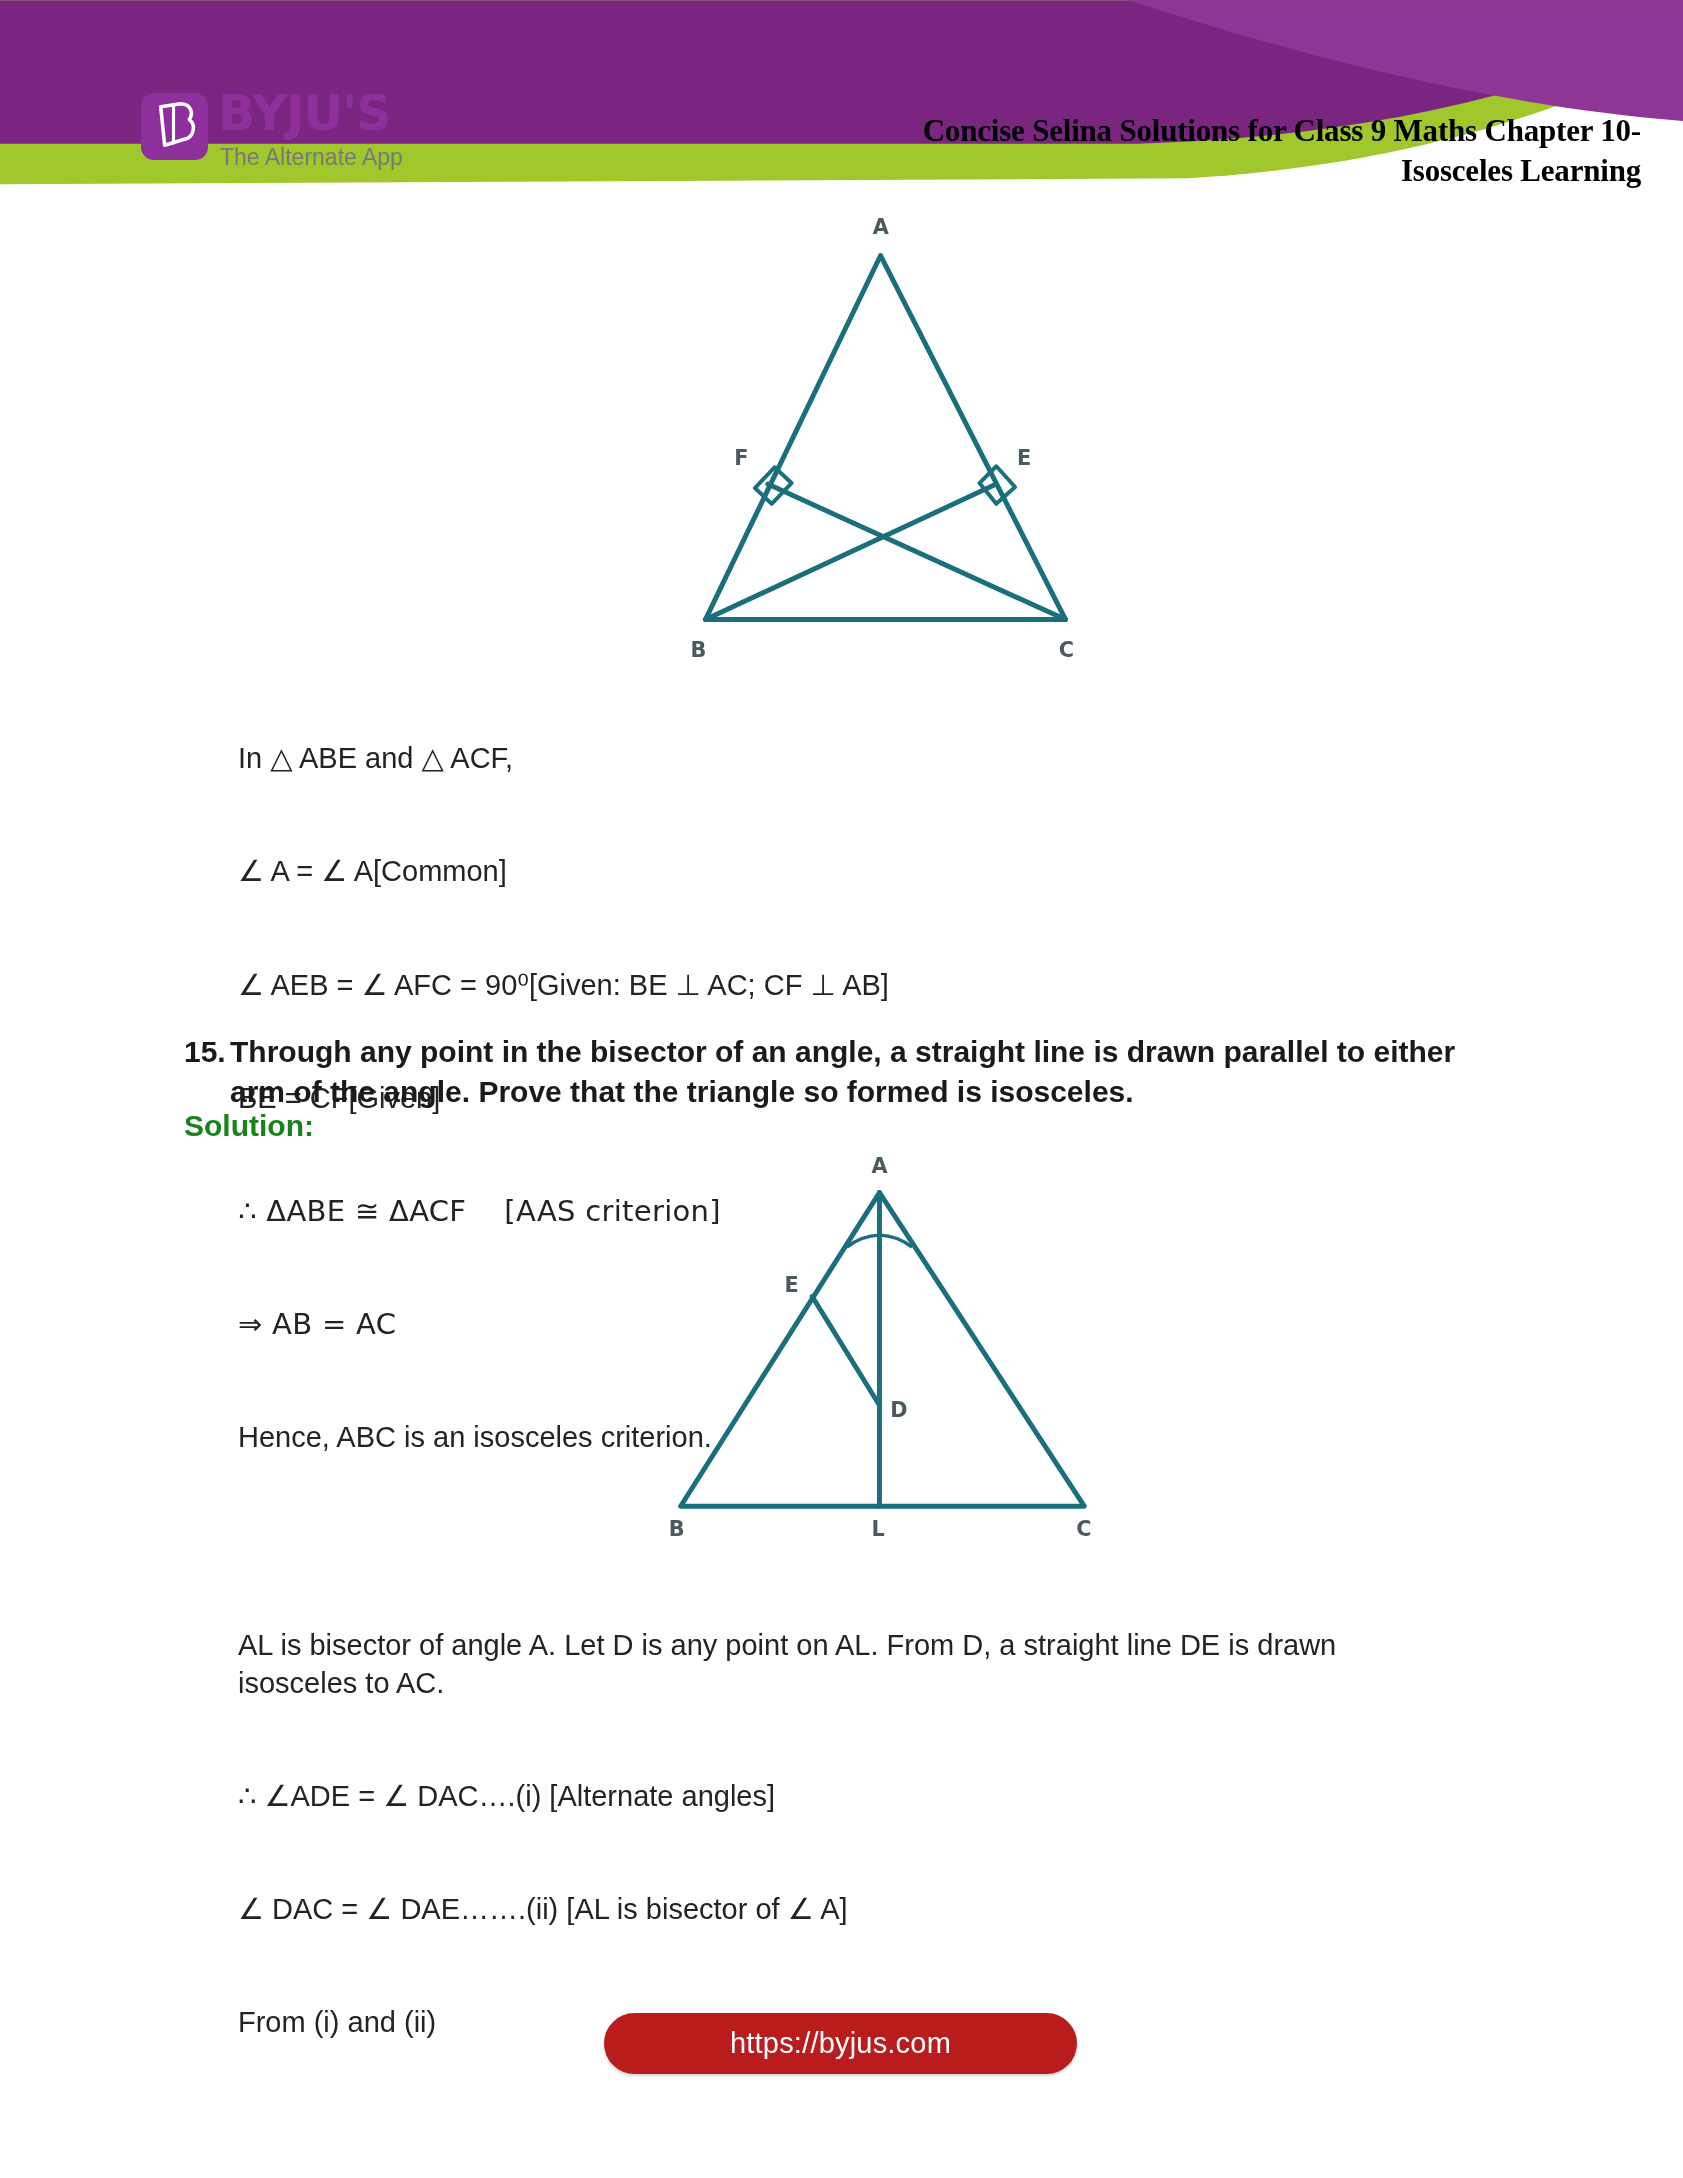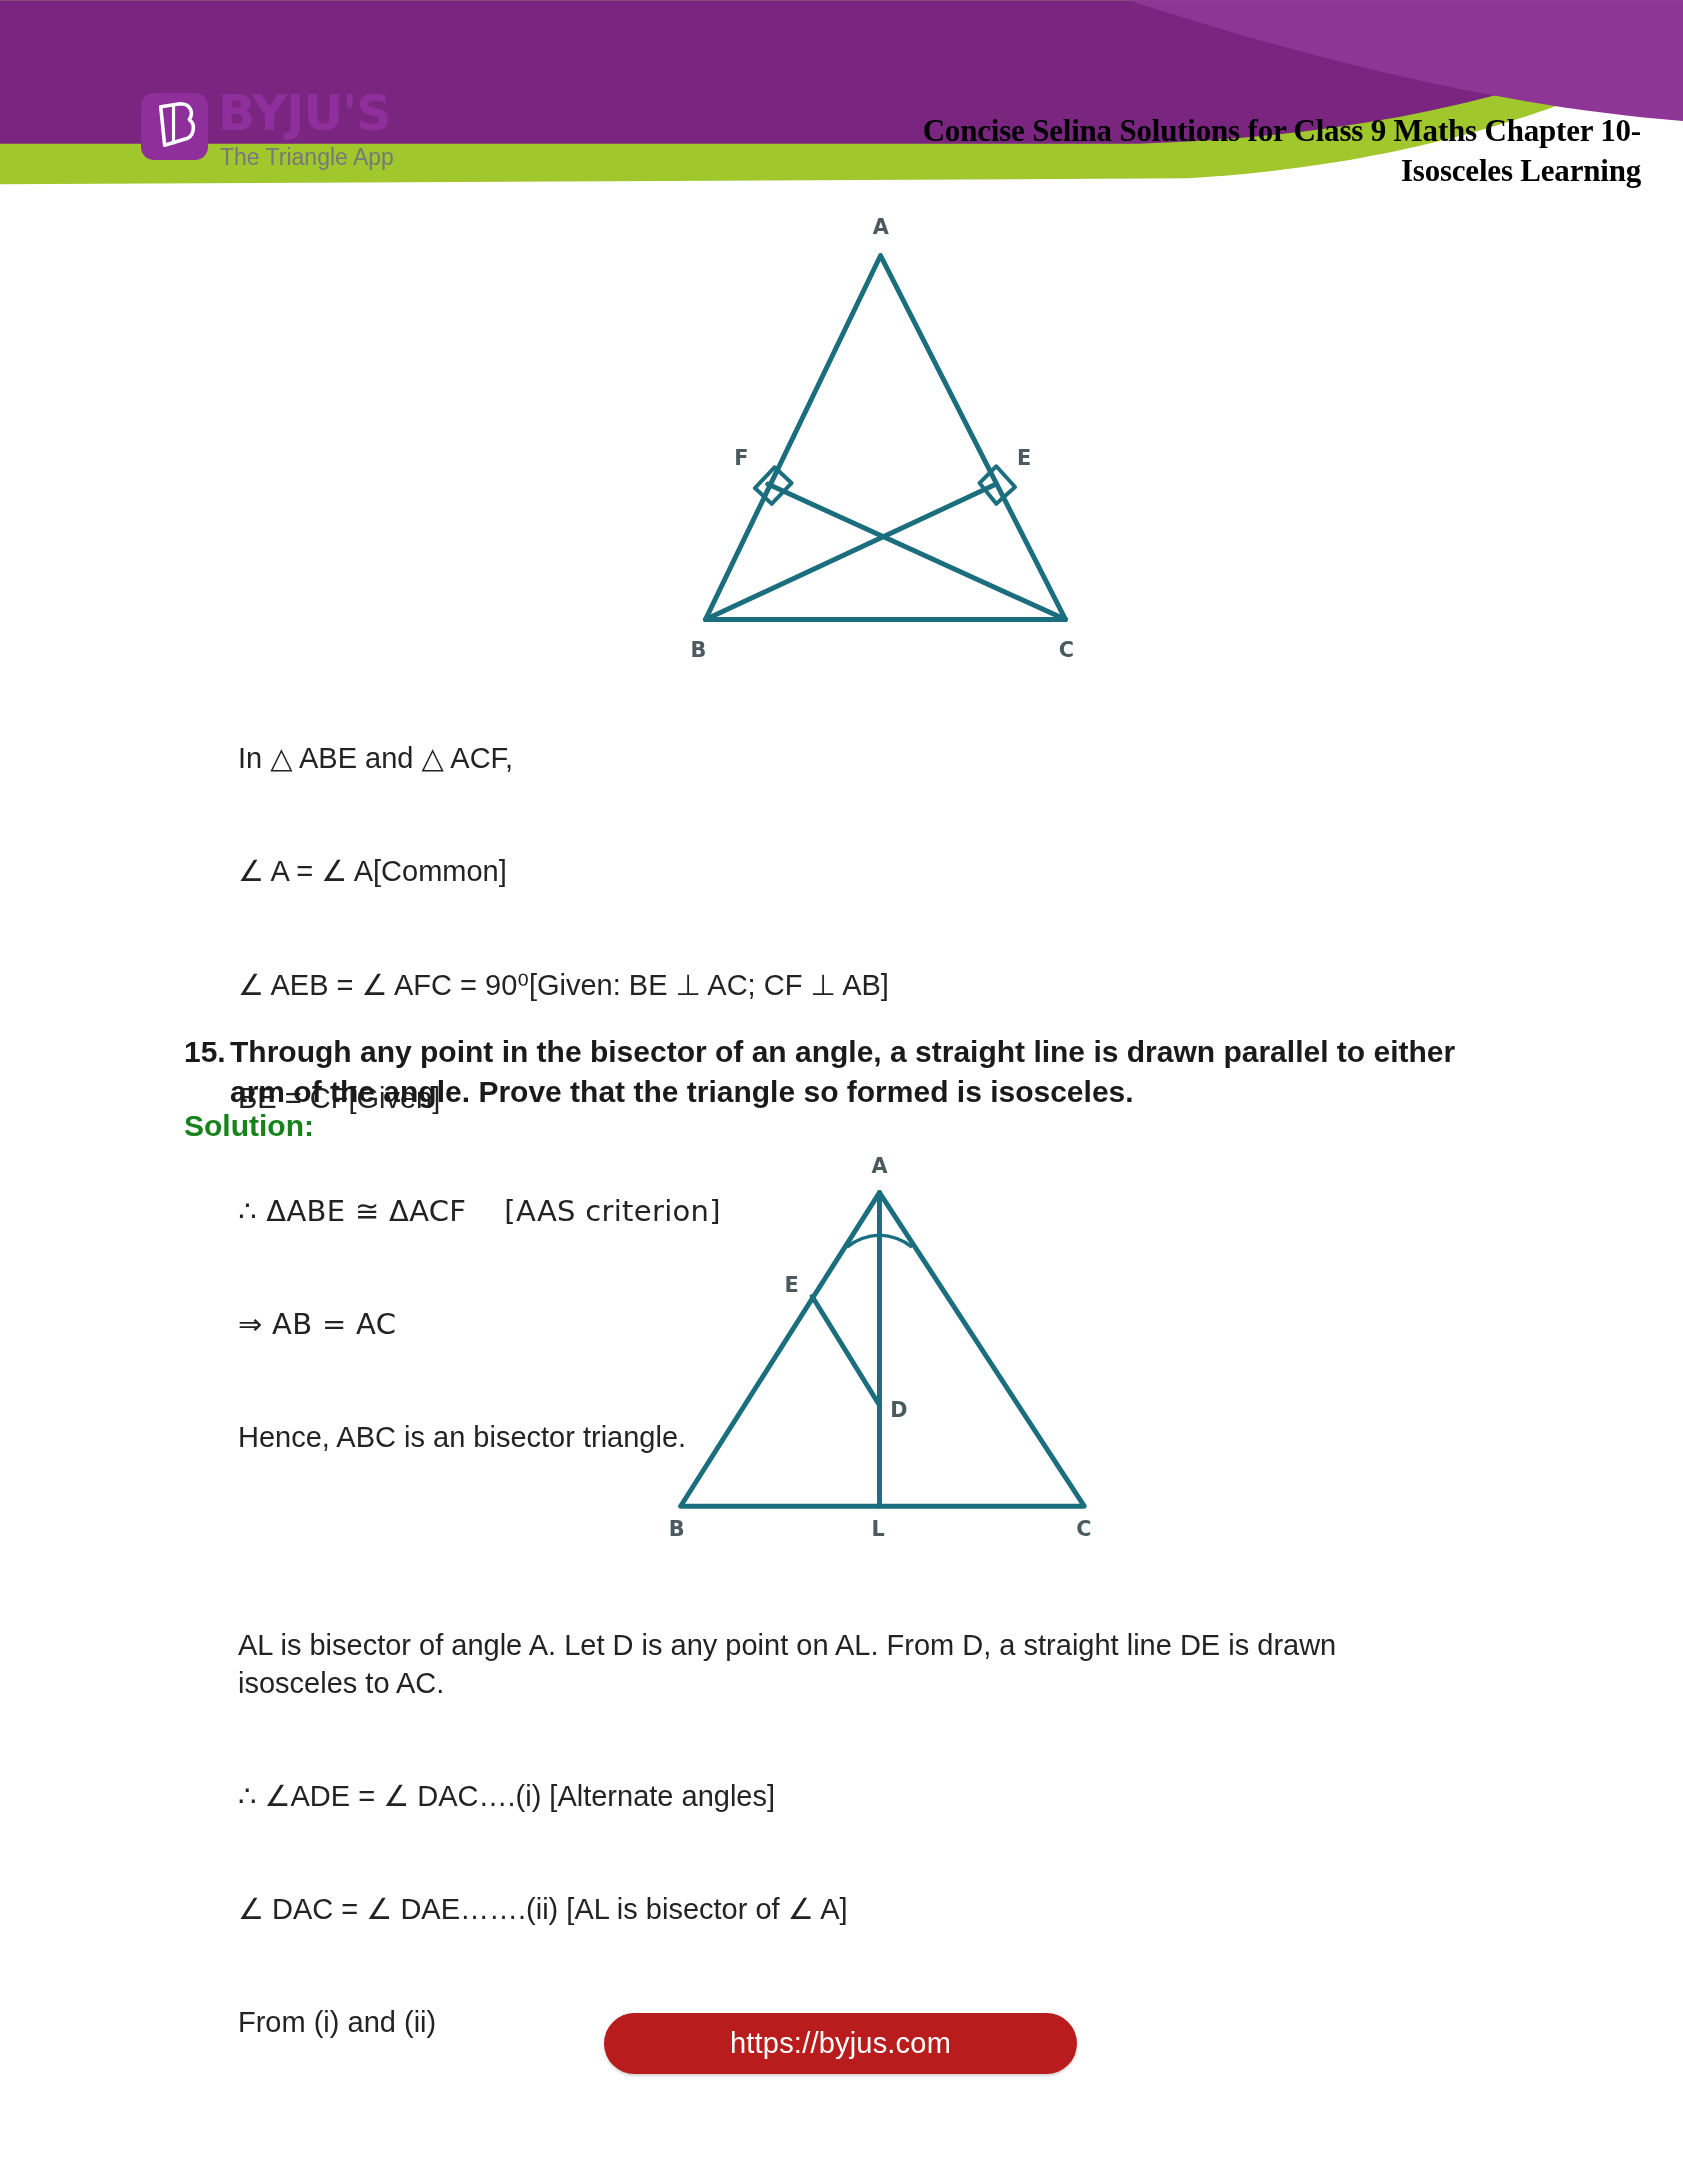--- a/index.html
+++ b/index.html
@@ -174,21 +174,21 @@
 </div>
 
 <div class="logo-block">
   <div class="logo-mark">
     <svg width="67" height="67" viewBox="0 0 68 68">
       <path d="M20 14 L40 11 C50 11 54 20 49 27 C56 32 54 45 44 47 L24 53 Z" fill="none" stroke="#ffffff" stroke-width="3.6" stroke-linejoin="round"></path>
       <path d="M33 12 L33 52" fill="none" stroke="#ffffff" stroke-width="3.2"></path>
     </svg>
   </div>
   <div class="logo-word">BYJU'S</div>
-  <div class="logo-tag">The Triangle App</div>
+  <div class="logo-tag">The Alternate App</div>
 </div>
 
 <div class="header-title">
   <span>Concise Selina Solutions for Class 9 Maths Chapter 10-</span><br>
   <span>Isosceles Learning</span>
 </div>
 
 <div class="figure" style="left:653px; top:210px;">
   <svg width="465" height="465" viewBox="0 0 470 470">
     <g fill="none" stroke="#1a6e7e" stroke-width="5" stroke-linecap="round" stroke-linejoin="round">
@@ -215,21 +215,21 @@
   </svg>
 </div>
 
 <div class="proof-block" style="left:238px; top:665px; width:1188px;">
   <span class="proof-line">In △ ABE and △ ACF,</span>
   <span class="proof-line">∠ A = ∠ A[Common]</span>
   <span class="proof-line">∠ AEB = ∠ AFC = 90⁰[Given: BE ⊥ AC; CF ⊥ AB]</span>
   <span class="proof-line">BE = CF[Given]</span>
   <span class="proof-line mono">∴ ΔABE ≅ ΔACF    [AAS criterion]</span>
   <span class="proof-line mono">⇒ AB = AC</span>
-  <span class="proof-line">Hence, ABC is an bisector triangle.</span>
+  <span class="proof-line">Hence, ABC is an isosceles criterion.</span>
 </div>
 
 <div class="question">
   <div class="q-row">
     <div class="q-num">15.</div>
     <div class="q-text">Through any point in the bisector of an angle, a straight line is drawn parallel to either arm of the angle. Prove that the triangle so formed is isosceles.</div>
   </div>
 </div>
 <div class="solution-label">Solution:</div>
 

